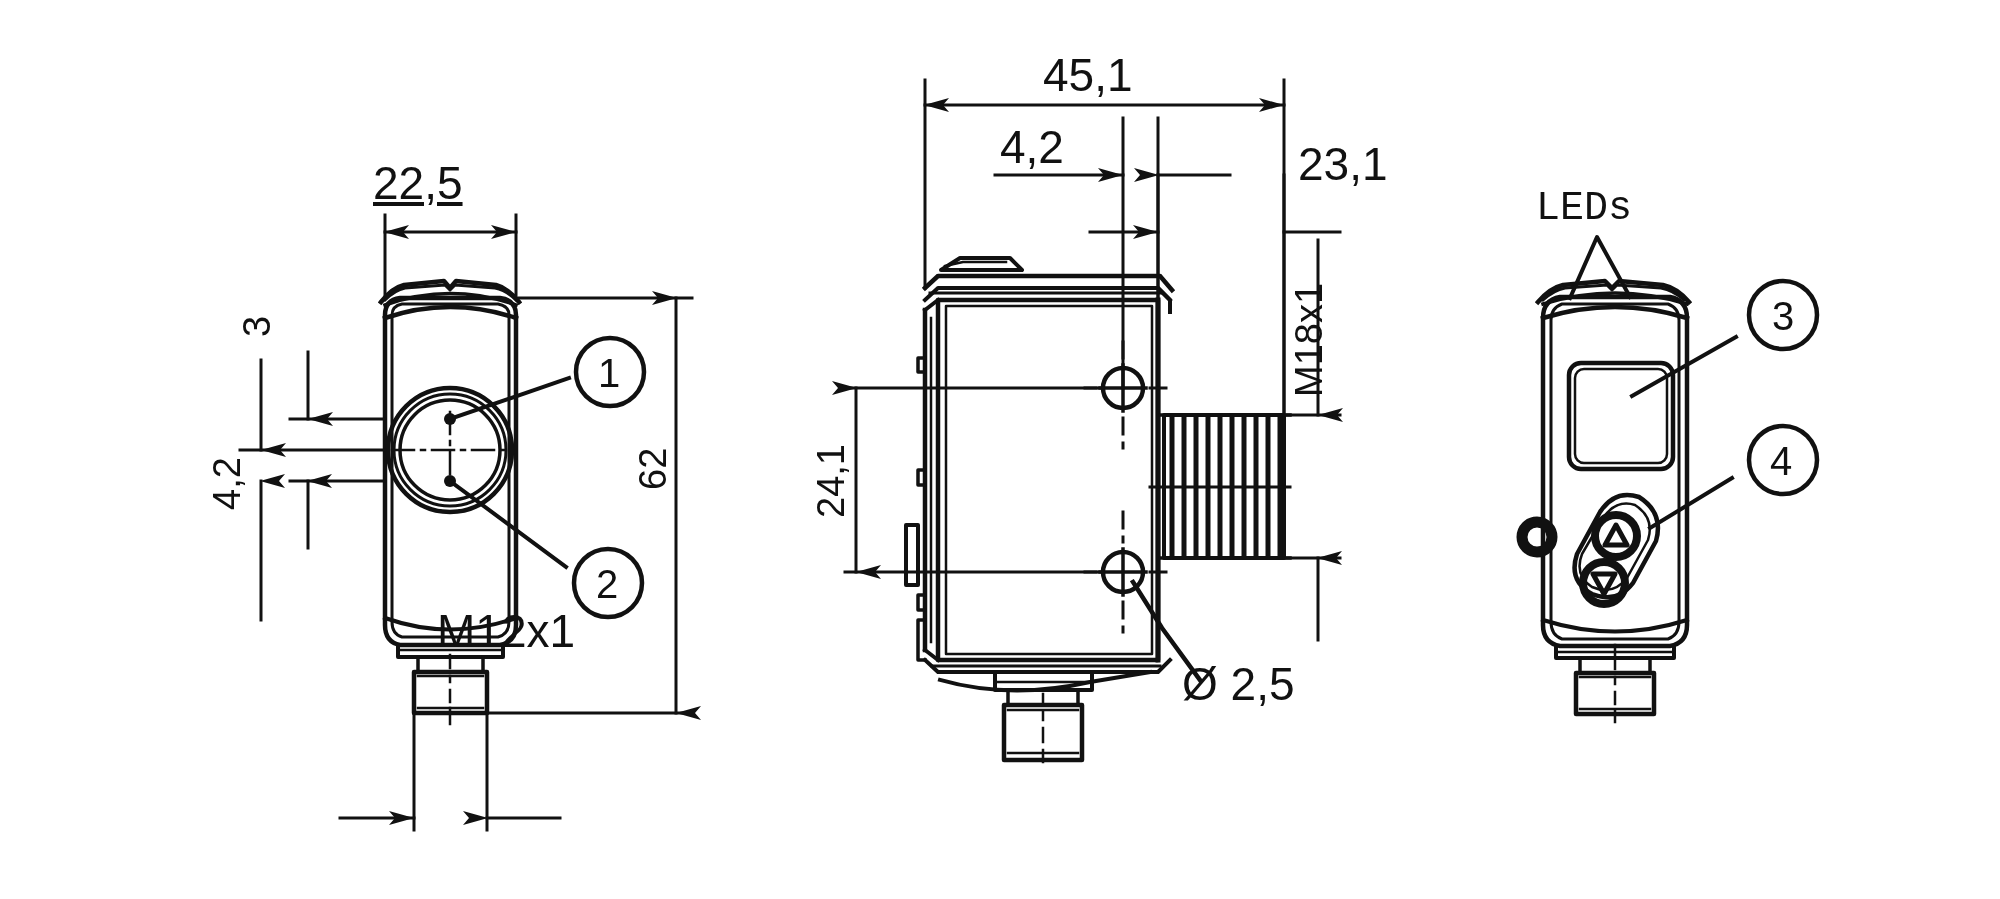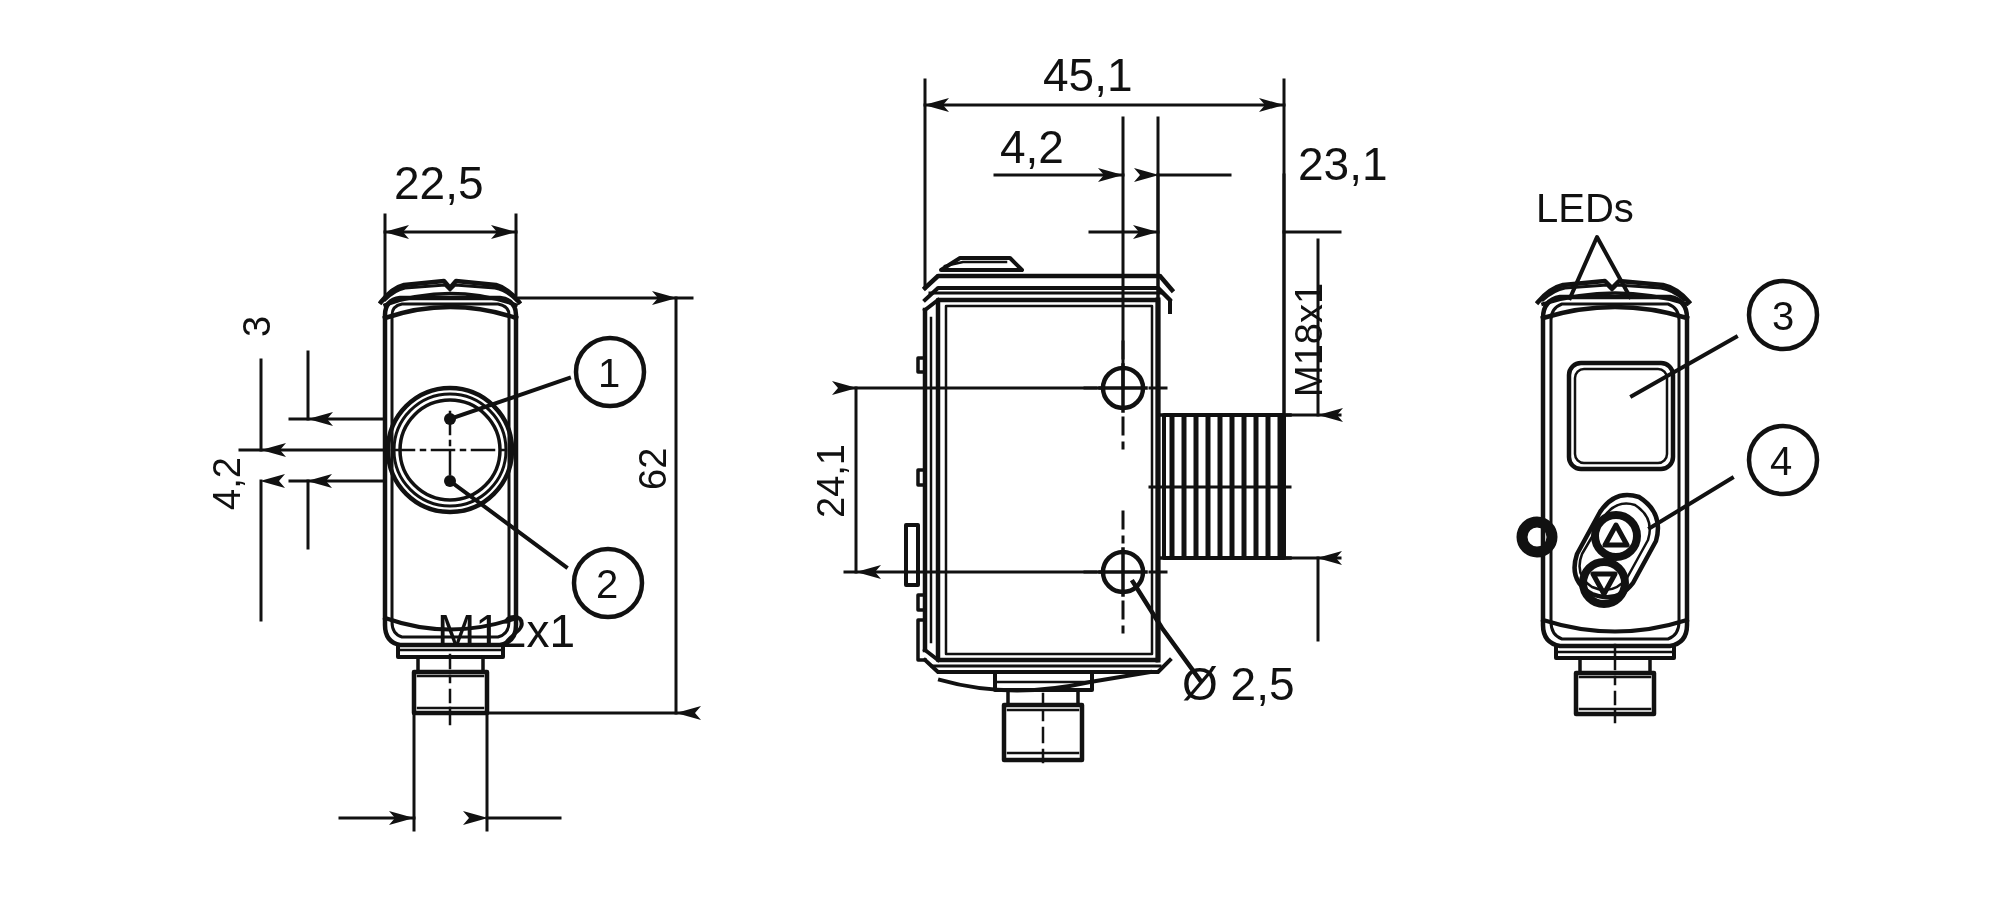--- a/index.html
+++ b/index.html
@@ -5,21 +5,21 @@
   html,body{margin:0;padding:0;background:#ffffff;}
   body{width:2000px;height:899px;overflow:hidden;
        font-family:"Liberation Sans","DejaVu Sans",sans-serif;}
   #stage{position:relative;width:2000px;height:899px;background:#fff;}
   svg.dwg{position:absolute;left:0;top:0;width:2000px;height:899px;display:block;}
   .lbl{position:absolute;color:#111;font-weight:400;white-space:nowrap;
        font-family:"Liberation Sans","DejaVu Sans",sans-serif;}
   .dim{font-size:46px;letter-spacing:0px;}
   .dimv{font-size:38px;transform-origin:0 0;}
   .callnum{font-size:40px;}
-  .leds{font-size:40px;}
+  .leds{font-size:40px;font-family:Liberation Mono, monospace;}
 </style>
 </head>
 <body>
 
 <div id="stage">
 
   <svg class="dwg" viewBox="0 0 2000 899">
     <defs>
       <marker id="ah" markerWidth="26" markerHeight="14" refX="25" refY="7" orient="auto" markerUnits="userSpaceOnUse">
         <path d="M0,0 L25,7 L0,14 L6,7 Z" fill="#111"></path>
@@ -262,21 +262,21 @@
       <g>
         <path d="M1632,396 L1736,337" stroke-width="4"></path>
         <circle cx="1783" cy="315" r="34" stroke-width="4.5" fill="#fff"></circle>
         <path d="M1650,528 L1732,478" stroke-width="4"></path>
         <circle cx="1783" cy="460" r="34" stroke-width="4.5" fill="#fff"></circle>
       </g>
 
     </g>
   </svg>
 
-  <div class="lbl dim" style="left:394px;top:156px;">22,5</div>
+  <div class="lbl dim" style="left:373px;top:156px;text-decoration:underline;">22,5</div>
 
   <div class="lbl dimv" style="left:236px;top:337px;transform:rotate(-90deg);">3</div>
 
   <div class="lbl dimv" style="left:206px;top:510px;transform:rotate(-90deg);">4,2</div>
 
   <div class="lbl dimv" style="left:632px;top:490px;transform:rotate(-90deg);">62</div>
 
   <div class="lbl dim" style="left:437px;top:604px;">M12x1</div>
 
   <div class="lbl callnum" style="left:598px;top:351px;">1</div>

